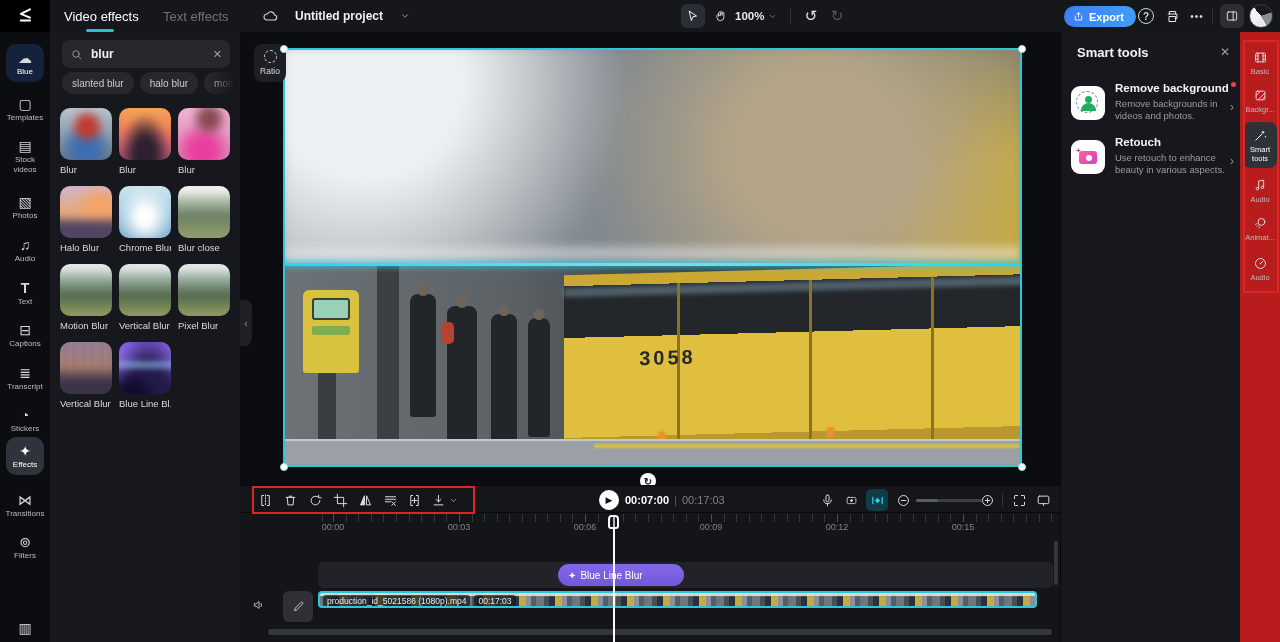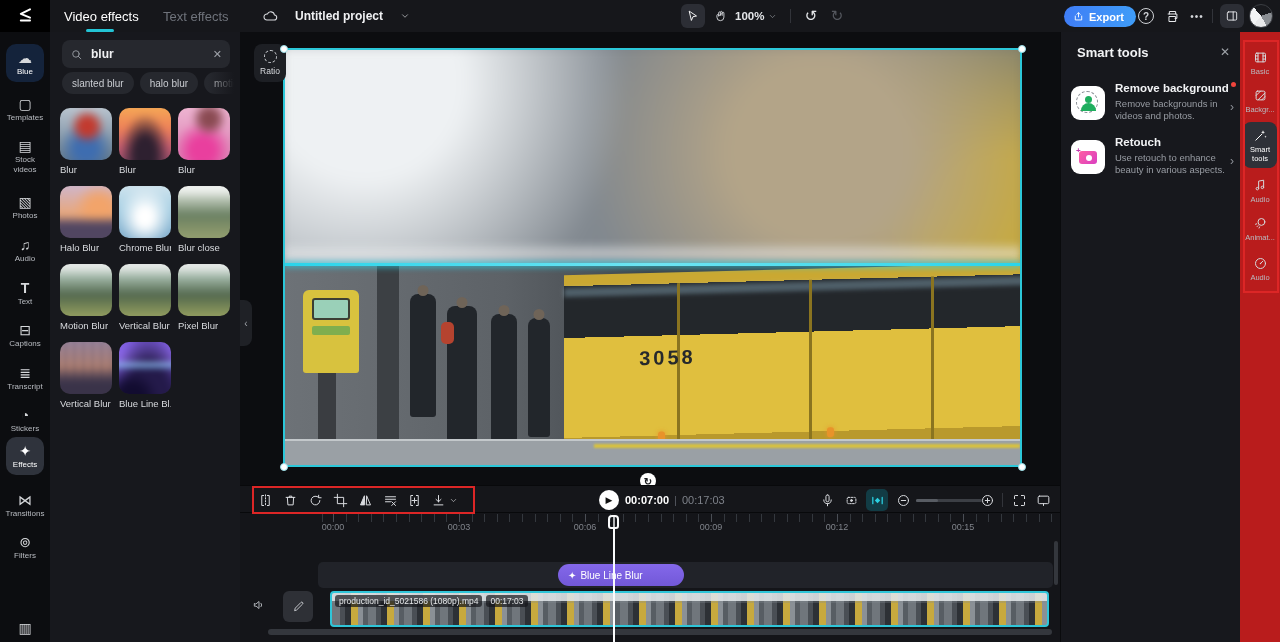--- a/index.html
+++ b/index.html
@@ -130,24 +130,24 @@
                           repeating-linear-gradient(90deg,#34383e 0 1px,rgba(0,0,0,0) 1px 12.6px);
          background-size:100% 8px,100% 4px;background-position:23px 0,23px 0;}
   .ruler-lbl{position:absolute;top:9px;font-size:9px;color:#80848b;width:36px;text-align:center;}
   .fx-track{position:absolute;left:78px;top:49px;width:735px;height:26px;background:#212329;border-radius:5px;}
   .fx-clip{position:absolute;left:318px;top:51px;width:126px;height:22px;border-radius:11px;
            background:linear-gradient(180deg,#8468ea,#7258d8);display:flex;align-items:center;gap:4px;
            padding:0 10px;font-size:10px;color:#fff;white-space:nowrap;overflow:hidden;cursor:pointer;z-index:3;}
   .mute-btn{position:absolute;left:12px;top:85px;color:#b9bcc2;cursor:pointer;}
   .cover-btn{position:absolute;left:43px;top:78px;width:30px;height:31px;border-radius:6px;background:#2e3036;
              display:flex;align-items:center;justify-content:center;color:#d8dade;cursor:pointer;}
-  .video-clip{position:absolute;left:78px;top:78px;width:719px;height:36px;border-radius:4px;border:2px solid #2fc5d8;
+  .video-clip{position:absolute;left:78px;top:78px;width:719px;height:17px;border-radius:4px;border:2px solid #2fc5d8;
               overflow:hidden;cursor:pointer;background:
        linear-gradient(180deg,rgba(222,227,230,.9) 0 24%,rgba(130,138,144,.3) 24% 32%,rgba(0,0,0,0) 32%),
-       repeating-linear-gradient(90deg,#70767c 0 8px,#4a4f55 8px 13px,#2d3136 13px 19px,#c7a93e 19px 26px,#8a9096 26px 31px,#575d63 31px 36px); margin-left: 12px;}
+       repeating-linear-gradient(90deg,#70767c 0 8px,#4a4f55 8px 13px,#2d3136 13px 19px,#c7a93e 19px 26px,#8a9096 26px 31px,#575d63 31px 36px);}
   .clip-chips{position:absolute;left:3px;top:2px;display:flex;gap:4px;}
   .clip-chip{background:rgba(20,22,25,.7);border-radius:3px;padding:1px 4px;font-size:8.5px;color:#e6e8ea;white-space:nowrap;}
   .h-scrollbar{position:absolute;left:28px;top:116px;width:784px;height:6px;border-radius:3px;background:#34373d;cursor:pointer;}
   .v-scrollbar{position:absolute;left:814px;top:28px;width:4px;height:44px;border-radius:2px;background:#34373d;cursor:pointer;}
   .playhead-line{position:absolute;left:373px;top:483px;width:2px;bottom:0;background:#fafbfc;z-index:9;}
   .playhead-cap{position:absolute;left:368px;top:483px;width:11px;height:14px;border:2px solid #fafbfc;border-radius:4px 4px 3px 3px;background:rgba(20,22,26,.3);z-index:10;cursor:grab;}
 
   
   .right-panel{position:absolute;left:1060px;top:32px;width:180px;bottom:0;background:#17181d;z-index:20;border-left:1px solid #0a0b0d;}
   .rp-head{position:absolute;left:16px;top:13px;font-size:13px;font-weight:bold;color:#f2f3f5;}

